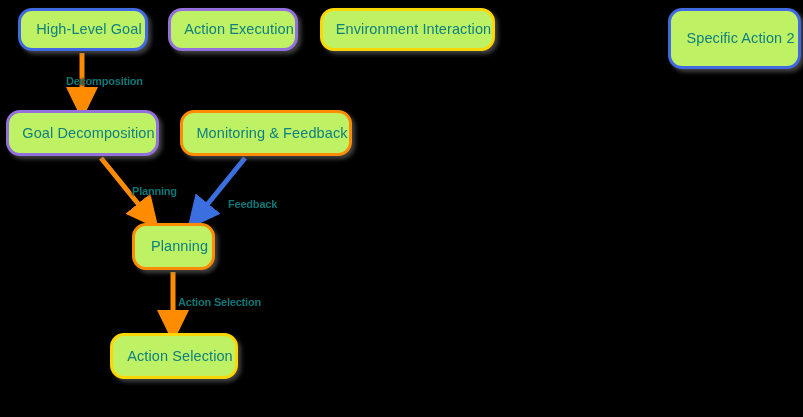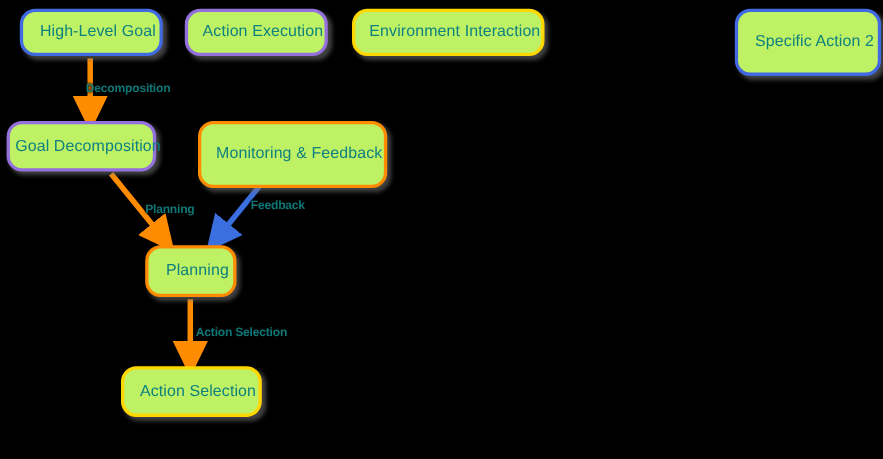--- a/index.html
+++ b/index.html
@@ -92,37 +92,37 @@
 
   <div class="node" style="left:320px; top:8px; width:175px; height:43px; border-color:#ffd700;">
     <span class="node-label">Environment Interaction</span>
   </div>
 
 
   <div class="node" style="left:668px; top:8px; width:133px; height:61px; border-color:#4169e1;">
     <span class="node-label">Specific Action 2</span>
   </div>
 
-  <div class="node" style="left:6px; top:110px; width:136px; height:46px; border-color:#9370db;">
+  <div class="node" style="left:6px; top:110px; width:153px; height:46px; border-color:#9370db;">
     <span class="node-label">Goal Decomposition</span>
   </div>
 
-  <div class="node" style="left:180px; top:110px; width:172px; height:61px; border-color:#ff8c00;">
+  <div class="node" style="left:180px; top:110px; width:172px; height:46px; border-color:#ff8c00;">
     <span class="node-label">Monitoring &amp; Feedback</span>
   </div>
 
   <div class="node" style="left:132px; top:223px; width:83px; height:47px; border-color:#ff8c00;">
     <span class="node-label">Planning</span>
   </div>
 
   <div class="node" style="left:110px; top:333px; width:128px; height:46px; border-color:#ffd700;">
     <span class="node-label">Action Selection</span>
   </div>
 
-  <div class="edge-label" style="left:78px; top:75px;">Decomposition</div>
+  <div class="edge-label" style="left:66px; top:75px;">Decomposition</div>
 
   <div class="edge-label" style="left:132px; top:185px;">Planning</div>
 
-  <div class="edge-label" style="left:228px; top:181px;">Feedback</div>
+  <div class="edge-label" style="left:228px; top:198px;">Feedback</div>
 
   <div class="edge-label" style="left:178px; top:296px;">Action Selection</div>
 
 </div>
 
 </body></html>

